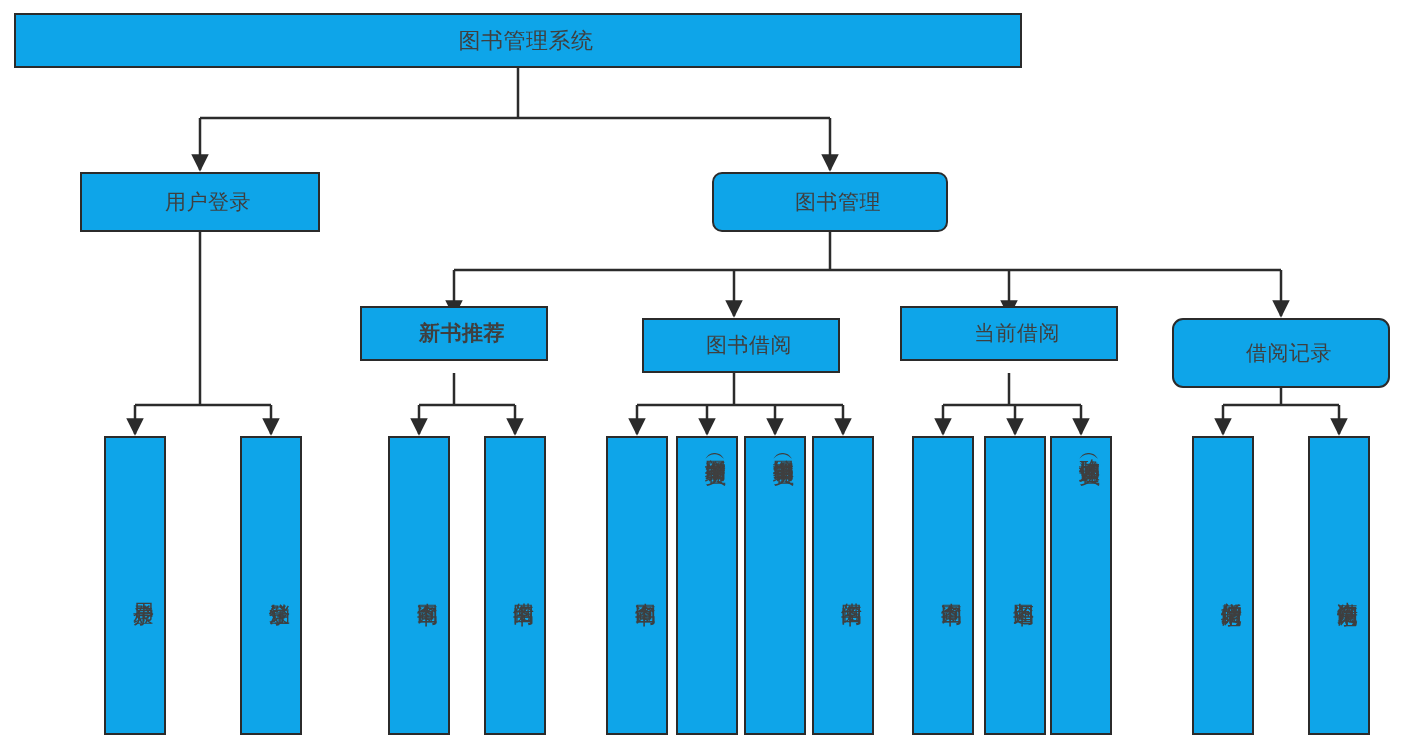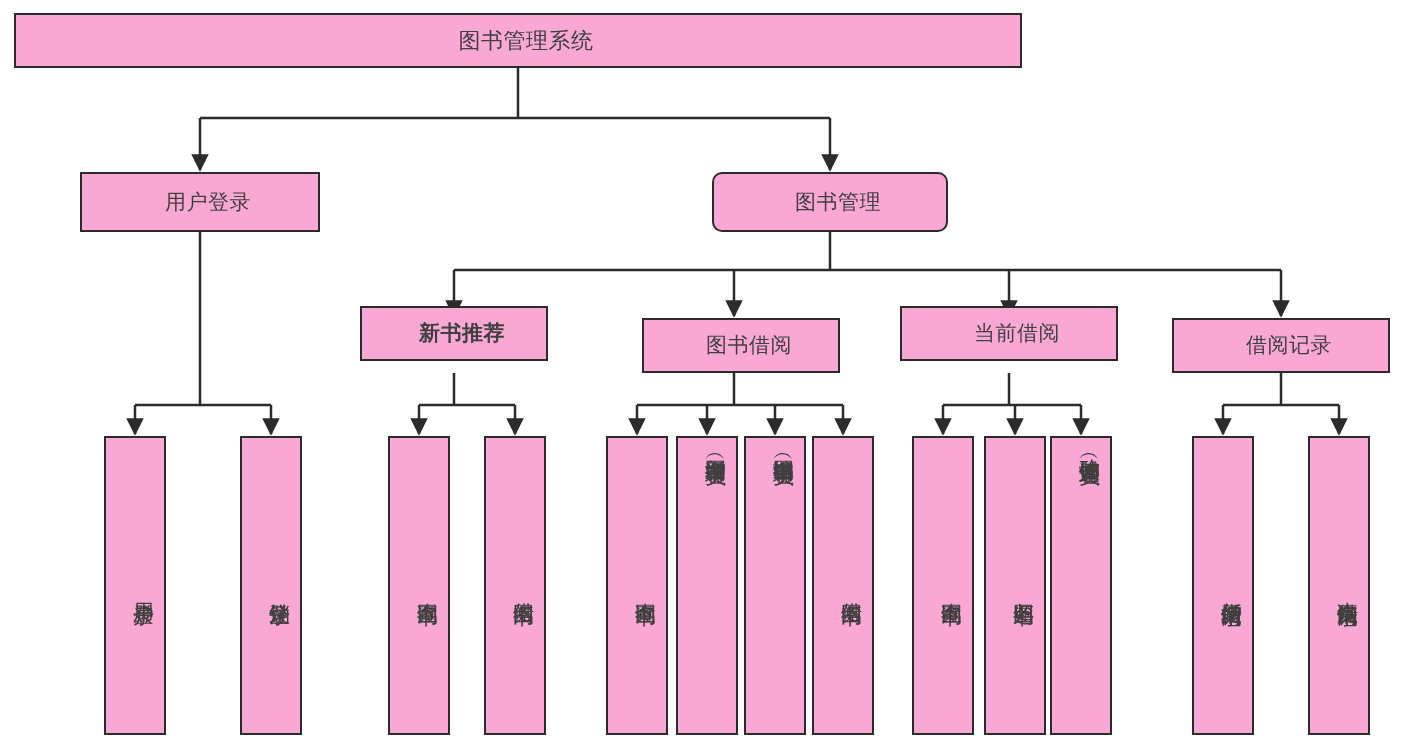--- a/index.html
+++ b/index.html
@@ -23,21 +23,21 @@
     left: 0;
     top: 0;
     width: 1405px;
     height: 747px;
     pointer-events: none;
   }
   .node {
     position: absolute;
     box-sizing: border-box;
     border: 2.5px solid #2b2b2b;
-    background: #f9a8d4;
+    background: #0ea5e9;
     display: flex;
     align-items: center;
     justify-content: center;
     color: #3a3a3a;
     overflow: hidden;
     padding-left: 16px;
   }
   .node-label {
     font-size: 21px;
     line-height: 1.15;
@@ -142,21 +142,21 @@
   <div id="level2-layer">
       <div class="node horizontal" style="left: 360px; top: 306px; width: 188px; height: 55px; font-weight: bold;">
         <span class="node-label">新书推荐</span>
       </div>
       <div class="node horizontal" style="left: 642px; top: 318px; width: 198px; height: 55px;">
         <span class="node-label">图书借阅</span>
       </div>
       <div class="node horizontal" style="left: 900px; top: 306px; width: 218px; height: 55px;">
         <span class="node-label">当前借阅</span>
       </div>
-      <div class="node horizontal" style="left: 1172px; top: 318px; width: 218px; height: 55px;">
+      <div class="node horizontal" style="left: 1172px; top: 318px; width: 218px; height: 70px; border-radius: 11px;">
         <span class="node-label">借阅记录</span>
       </div>
     </div>
   <div id="leaves-layer">
       <div class="node vertical centered" style="left: 104px; top: 436px; width: 62px; height: 299px;">
         <span class="node-label">用户登录</span>
       </div>
       <div class="node vertical centered" style="left: 240px; top: 436px; width: 62px; height: 299px;">
         <span class="node-label">注销登录</span>
       </div>

